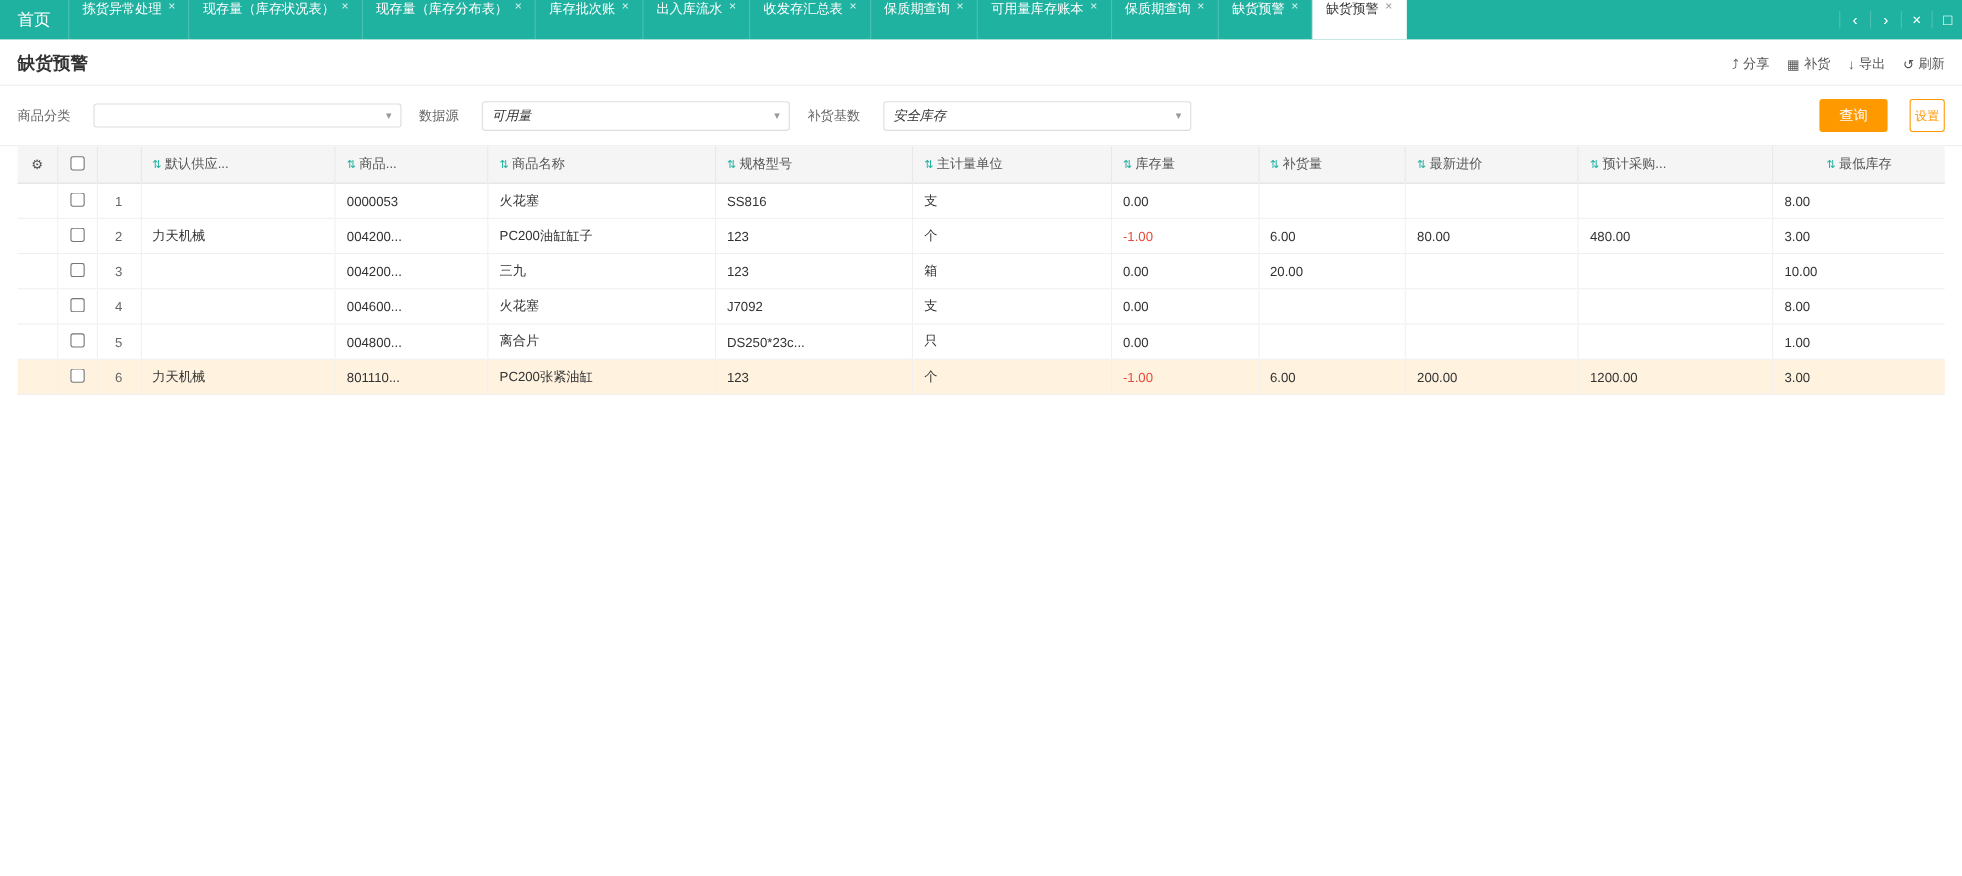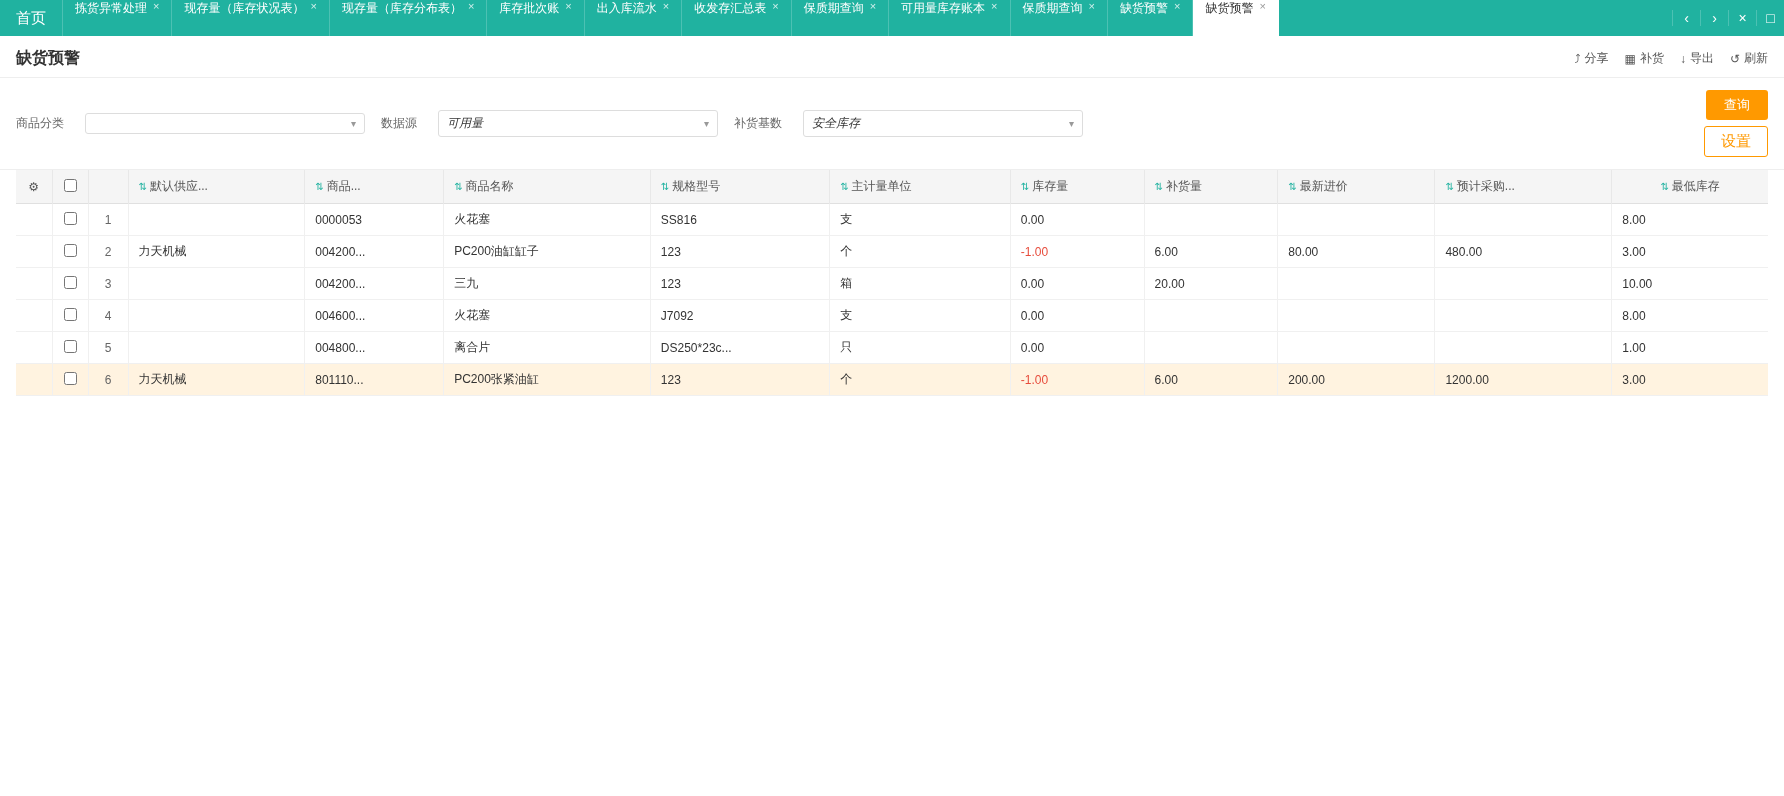--- a/index.html
+++ b/index.html
@@ -148,29 +148,29 @@
       border-radius: 3px;
       cursor: pointer;
       font-size: 13px;
       margin-left: auto;
       margin-right: 0;
     }
     .btn-settings {
       background: #fff;
       color: #f90;
       border: 1px solid #f90;
-      padding: 5px 16px;
+      padding: 5px 4px;
       border-radius: 3px;
       cursor: pointer;
-      font-size: 15px;
+      font-size: 11px;
     }
     .filter-actions {
       display: flex;
-      flex-direction: column;
-      gap: 6px;
+      flex-direction: row;
+      gap: 20px;
       margin-left: auto;
       justify-content: center;
     }
 
     
     .table-container {
       padding: 0 16px;
     }
     table {
       width: 100%;

